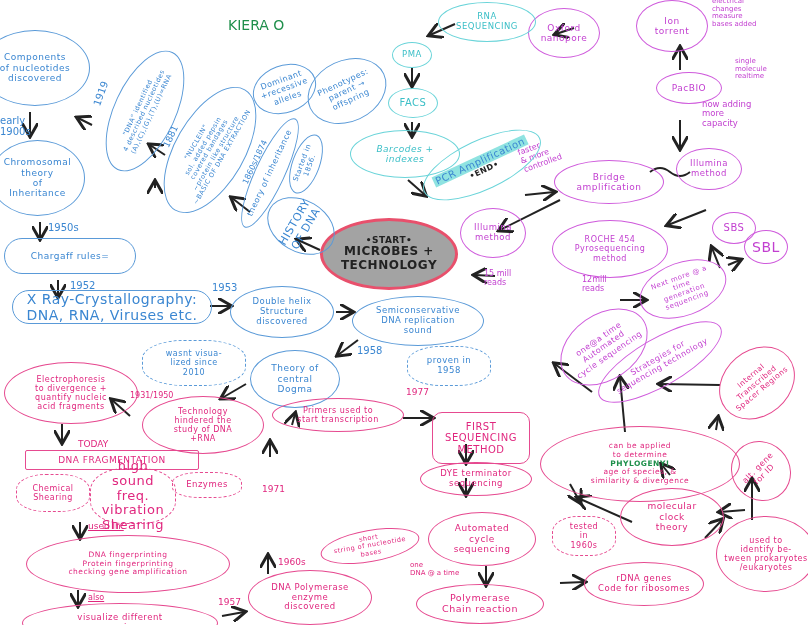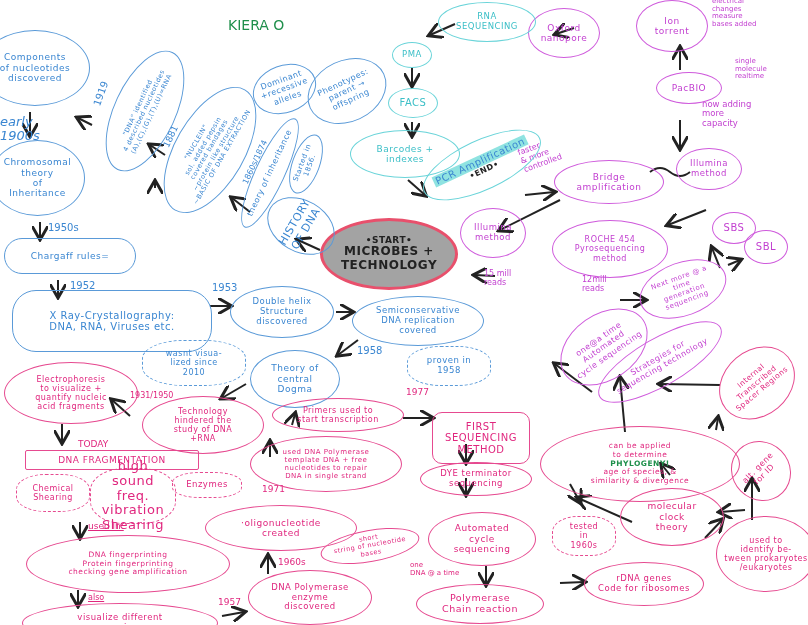--- a/index.html
+++ b/index.html
@@ -93,21 +93,21 @@
   <span style="font-size:9px;">•START•</span>
   <span>MICROBES +
 TECHNOLOGY</span>
 </div>
 
 <div class="node blue rot" style="left:275px;top:190px;width:52px;height:72px;font-size:11px;transform:rotate(-60deg);">HISTORY
 OF DNA</div>
 <div class="node blue" style="left:-20px;top:30px;width:110px;height:76px;font-size:9px;">Components
 of nucleotides
 discovered</div>
-<div class="label blue" style="left:0;top:115px;font-size:13px;border:none;font-style:italic;">early
+<div class="label blue" style="left:0;top:115px;font-size:10px;border:none;">early
 1900s</div>
 <div class="node blue" style="left:-10px;top:140px;width:95px;height:76px;font-size:9px;">Chromosomal
 theory
 of
 Inheritance</div>
 <div class="label blue rot" style="left:88px;top:88px;font-size:10px;border:none;transform:rotate(-70deg);">1919</div>
 <div class="node blue rot" style="left:80px;top:80px;width:130px;height:62px;font-size:6.5px;transform:rotate(-65deg);">"DNA" identified
 4 described nucleotides
 (A),(C),(G),(T),(U)=RNA</div>
 <div class="label blue rot" style="left:160px;top:132px;font-size:9px;border:none;transform:rotate(-65deg);">1881</div>
@@ -122,41 +122,41 @@
 +recessive
 alleles</div>
 <div class="node blue rot" style="left:306px;top:60px;width:82px;height:62px;font-size:8px;transform:rotate(-25deg);">Phenotypes:
 parent →
 offspring</div>
 <div class="node blue rot" style="left:275px;top:150px;width:62px;height:28px;font-size:7px;transform:rotate(-70deg);">Started in
 1856.</div>
 <div class="label blue" style="left:48px;top:222px;font-size:10px;">1950s</div>
 <div class="node blue rect" style="left:4px;top:238px;width:132px;height:36px;font-size:9px;border-radius:18px;">Chargaff rules=</div>
 <div class="label blue" style="left:70px;top:280px;font-size:10px;">1952</div>
-<div class="node blue rect" style="left:12px;top:290px;width:200px;height:62px;font-size:10px;border-radius:24px;">X Ray-Crystallography:
+<div class="node blue rect" style="left:12px;top:290px;width:200px;height:34px;font-size:14px;border-radius:24px;">X Ray-Crystallography:
 DNA, RNA, Viruses etc.</div>
 <div class="label blue" style="left:212px;top:282px;font-size:10px;">1953</div>
 <div class="node blue" style="left:230px;top:286px;width:104px;height:52px;font-size:8.5px;">Double helix
 Structure
 discovered</div>
 <div class="node blue" style="left:352px;top:296px;width:132px;height:50px;font-size:8.5px;">Semiconservative
 DNA replication
-covered</div>
+sound</div>
 <div class="label blue" style="left:357px;top:345px;font-size:10px;">1958</div>
 <div class="node blue cloud" style="left:407px;top:346px;width:84px;height:40px;font-size:8.5px;">proven in
 1958</div>
 <div class="node blue" style="left:250px;top:350px;width:90px;height:58px;font-size:9px;">Theory of
 central
 Dogma</div>
 <div class="node blue cloud" style="left:142px;top:340px;width:104px;height:46px;font-size:8px;">wasnt visua-
 lized since
 2010</div>
 
 <div class="node pink" style="left:4px;top:362px;width:134px;height:62px;font-size:8px;">Electrophoresis
-to visualize +
+to divergence +
 quantify nucleic
 acid fragments</div>
 <div class="label pink" style="left:130px;top:392px;font-size:8px;">1931/1950</div>
 <div class="node pink" style="left:142px;top:396px;width:122px;height:58px;font-size:8px;">Technology
 hindered the
 study of DNA
 +RNA</div>
 <div class="label pink" style="left:78px;top:440px;font-size:9px;">TODAY</div>
 <div class="node pink rect" style="left:16px;top:450px;width:174px;height:20px;font-size:9px;border-radius:2px;margin-left:9px;">DNA FRAGMENTATION</div>
 <div class="node pink cloud" style="left:16px;top:474px;width:74px;height:38px;font-size:8px;">Chemical
@@ -172,30 +172,24 @@
 Protein fingerprinting
 checking gene amplification</div>
 <div class="label pink" style="left:88px;top:594px;font-size:8px;text-decoration:underline;">also</div>
 <div class="node pink" style="left:22px;top:603px;width:196px;height:40px;font-size:8.5px;">visualize different
 species</div>
 <div class="label pink" style="left:218px;top:598px;font-size:9px;">1957</div>
 <div class="node pink" style="left:248px;top:570px;width:124px;height:55px;font-size:8.5px;">DNA Polymerase
 enzyme
 discovered</div>
 <div class="label pink" style="left:278px;top:558px;font-size:9px;">1960s</div>
-<div class="node pink" style="left:205px;top:505px;width:152px;height:46px;font-size:9px;">·oligonucleotide
-created</div>
 <div class="node pink rot" style="left:320px;top:530px;width:100px;height:32px;font-size:6.5px;transform:rotate(-10deg);">short
 string of nucleotide
 bases</div>
 <div class="label pink" style="left:262px;top:485px;font-size:9px;">1971</div>
-<div class="node pink" style="left:250px;top:436px;width:152px;height:56px;font-size:7px;">used DNA Polymerase
-template DNA + free
-nucleotides to repair
-DNA in single strand</div>
 <div class="node pink" style="left:272px;top:398px;width:132px;height:34px;font-size:8px;">Primers used to
 start transcription</div>
 <div class="label pink" style="left:406px;top:388px;font-size:9px;">1977</div>
 <div class="node pink rect" style="left:432px;top:392px;width:98px;height:52px;font-size:10px;margin-top:20px;">FIRST
 SEQUENCING
 METHOD</div>
 <div class="node pink" style="left:420px;top:462px;width:112px;height:34px;font-size:8.5px;">DYE terminator
 sequencing</div>
 <div class="node pink" style="left:428px;top:512px;width:108px;height:54px;font-size:9px;">Automated
 cycle
@@ -231,21 +225,21 @@
 
 <div class="node mag rot" style="left:590px;top:338px;width:140px;height:48px;font-size:8px;transform:rotate(-30deg);">Strategies for
 sequencing technology</div>
 <div class="node mag rot" style="left:556px;top:314px;width:96px;height:66px;font-size:8px;transform:rotate(-35deg);">one@a time
 Automated
 cycle sequencing</div>
 <div class="node mag rot" style="left:638px;top:262px;width:90px;height:54px;font-size:7px;transform:rotate(-20deg);">Next more @ a time
 generation
 sequencing</div>
 <div class="node mag" style="left:712px;top:212px;width:44px;height:32px;font-size:10px;">SBS</div>
-<div class="node mag" style="left:744px;top:230px;width:44px;height:34px;font-size:10px;">SBL</div>
+<div class="node mag" style="left:744px;top:230px;width:44px;height:34px;font-size:14px;">SBL</div>
 <div class="node mag" style="left:552px;top:220px;width:116px;height:58px;font-size:8px;">ROCHE 454
 Pyrosequencing
 method</div>
 <div class="label mag" style="left:582px;top:276px;font-size:8px;">12mill
 reads</div>
 <div class="node mag" style="left:460px;top:208px;width:66px;height:50px;font-size:8.5px;">Illumina
 method</div>
 <div class="label mag" style="left:484px;top:270px;font-size:8px;">15 mill
 reads</div>
 <div class="node mag" style="left:554px;top:160px;width:110px;height:44px;font-size:9px;">Bridge
@@ -268,20 +262,20 @@
 changes
 measure
 bases added</div>
 <div class="node mag" style="left:528px;top:8px;width:72px;height:50px;font-size:9px;">Oxford
 nanopore</div>
 
 <div class="node teal" style="left:438px;top:2px;width:98px;height:40px;font-size:8.5px;">RNA
 SEQUENCING</div>
 <div class="node teal" style="left:392px;top:42px;width:40px;height:26px;font-size:8.5px;">PMA</div>
 <div class="node teal" style="left:388px;top:88px;width:50px;height:30px;font-size:10px;">FACS</div>
-<div class="node teal" style="left:350px;top:130px;width:110px;height:48px;font-size:9px;">Barcodes +
+<div class="node teal" style="left:350px;top:130px;width:110px;height:48px;font-size:9px;font-style:italic;">Barcodes +
 indexes</div>
 <div class="node teal rot" style="left:418px;top:140px;width:128px;height:50px;font-size:10px;transform:rotate(-25deg);flex-direction:column;">
   <span class="hl" style="color:#3a86d1;padding:0 2px;">PCR Amplification</span>
   <span style="color:#222;font-size:8px;font-weight:bold;">•END•</span>
 </div>
 
 </div>
 
 </body></html>

